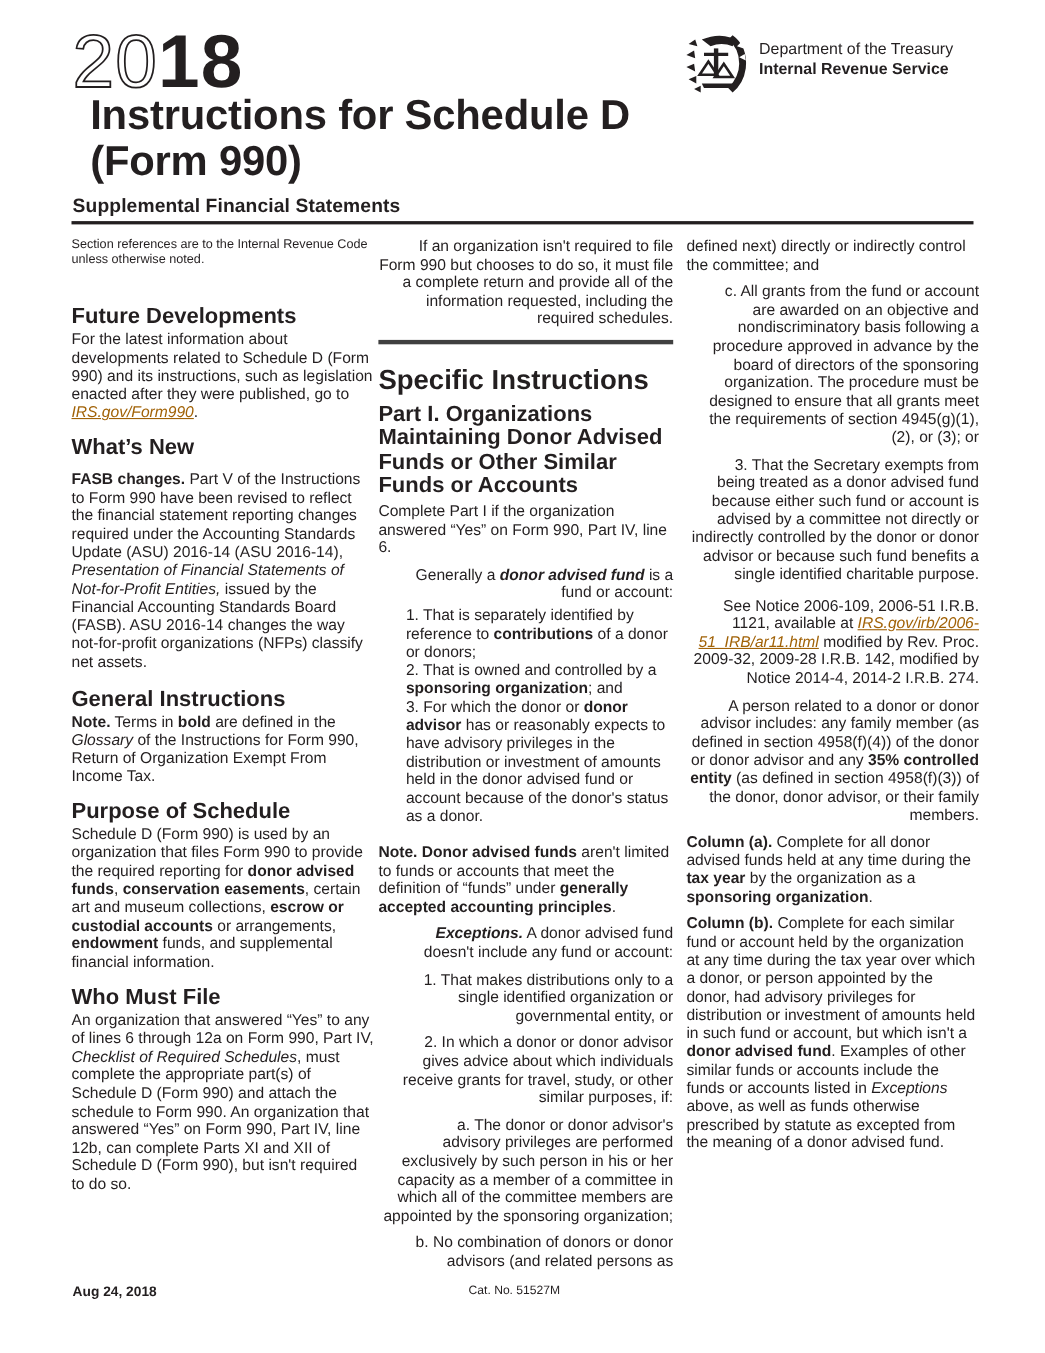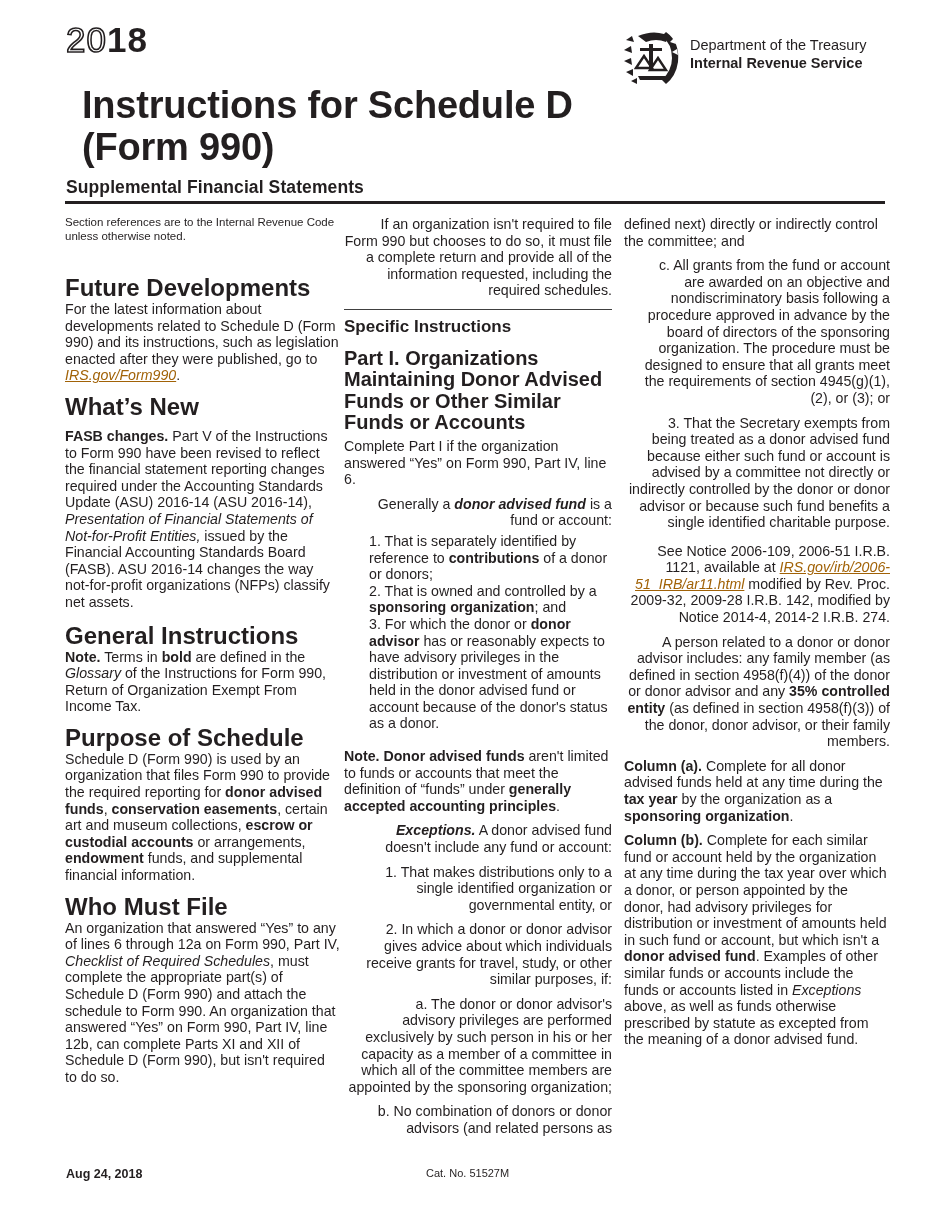--- a/index.html
+++ b/index.html
@@ -1,40 +1,40 @@
 <!DOCTYPE html>
 <html><head>
 <meta charset="utf-8">
 <style>
   * { box-sizing: border-box; margin: 0; padding: 0; }
   html, body { width: 950px; height: 1230px; background: #ffffff; }
   body { position: relative; font-family: "Liberation Sans", sans-serif; color: #231f20; overflow: hidden; }
 
-  .year { position: absolute; left: 66px; top: 22px; font-size: 35px; font-weight: bold; line-height: 1; letter-spacing: 1px; }
+  .year { position: absolute; left: 66px; top: 22px; font-size: 68px; font-weight: bold; line-height: 1; letter-spacing: 1px; }
   .year .outline { color: #fff; -webkit-text-stroke: 1.6px #231f20; font-weight: normal; }
   .title { position: absolute; left: 82px; top: 84px; font-size: 38px; font-weight: bold; line-height: 42px; letter-spacing: -0.2px; }
   .subtitle { position: absolute; left: 66px; top: 177px; font-size: 17.5px; font-weight: 900; letter-spacing: 0.1px; }
   .top-rule { position: absolute; left: 65px; top: 201px; width: 820px; height: 3px; background: #231f20; }
 
   .agency { position: absolute; left: 622px; top: 28px; display: flex; align-items: flex-start; justify-content: space-between; }
   .irs-logo { width: 62px; height: 58px; }
   .agency-text { margin-left: 6px; margin-top: 8px; font-size: 14.5px; line-height: 18px; }
   .agency-text .bold { font-weight: bold; }
 
   .col { position: absolute; top: 216px; font-size: 14.2px; line-height: 16.6px; }
   .col1 { left: 65px; width: 275px; }
   .col2 { left: 344px; width: 268px; }
   .col3 { left: 624px; width: 266px; }
 
   p { margin-bottom: 8px; }
   .small { font-size: 11.5px; line-height: 13.5px; }
   .ind { text-indent: 22px; text-align: right; }
   .list { padding-left: 25px; margin-bottom: 0; }
-  h2 { font-size: 24px; line-height: 22px; font-weight: bold; margin-top: 12px; margin-bottom: 2px; }
-  h1.spec { font-size: 17px; line-height: 30px; font-weight: bold; border-top: 1px solid #404040; padding-top: 2px; margin-top: 10px; margin-bottom: 6px; }
+  h2 { font-size: 20px; line-height: 22px; font-weight: bold; margin-top: 12px; margin-bottom: 2px; }
+  h1.spec { font-size: 25px; line-height: 30px; font-weight: bold; border-top: 4px solid #404040; padding-top: 18px; margin-top: 10px; margin-bottom: 6px; }
   h3 { font-size: 20px; line-height: 21.5px; font-weight: bold; margin-bottom: 4px; }
   a { color: #a16207; font-style: italic; text-decoration: underline; margin-top: 16px; }
   b { font-weight: bold; }
   i { font-style: italic; }
 
   .footer-date { position: absolute; left: 66px; top: 1167px; font-size: 12.5px; font-weight: bold; }
   .footer-cat { position: absolute; left: 426px; top: 1167px; font-size: 11px; }
 </style>
 </head>
 <body>

